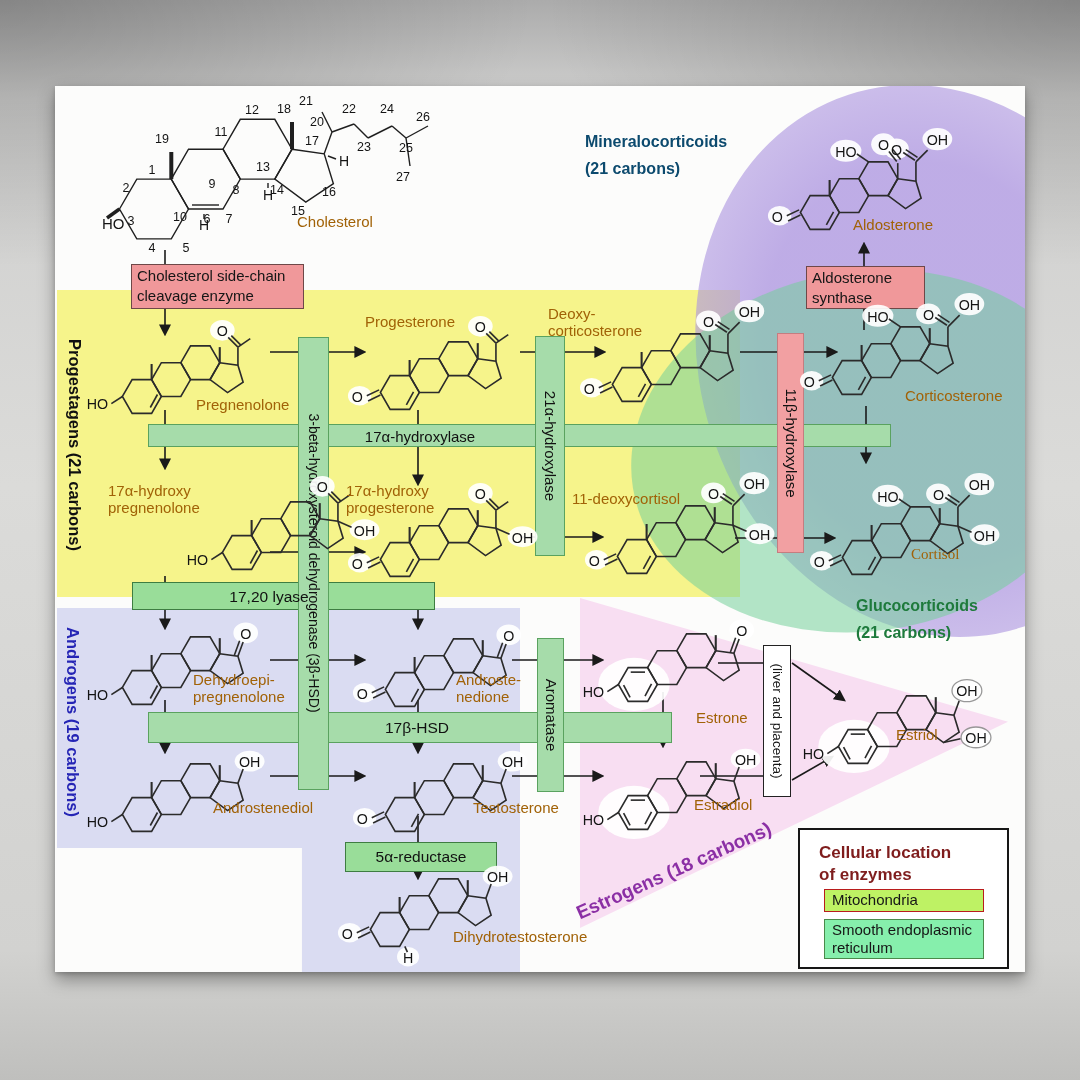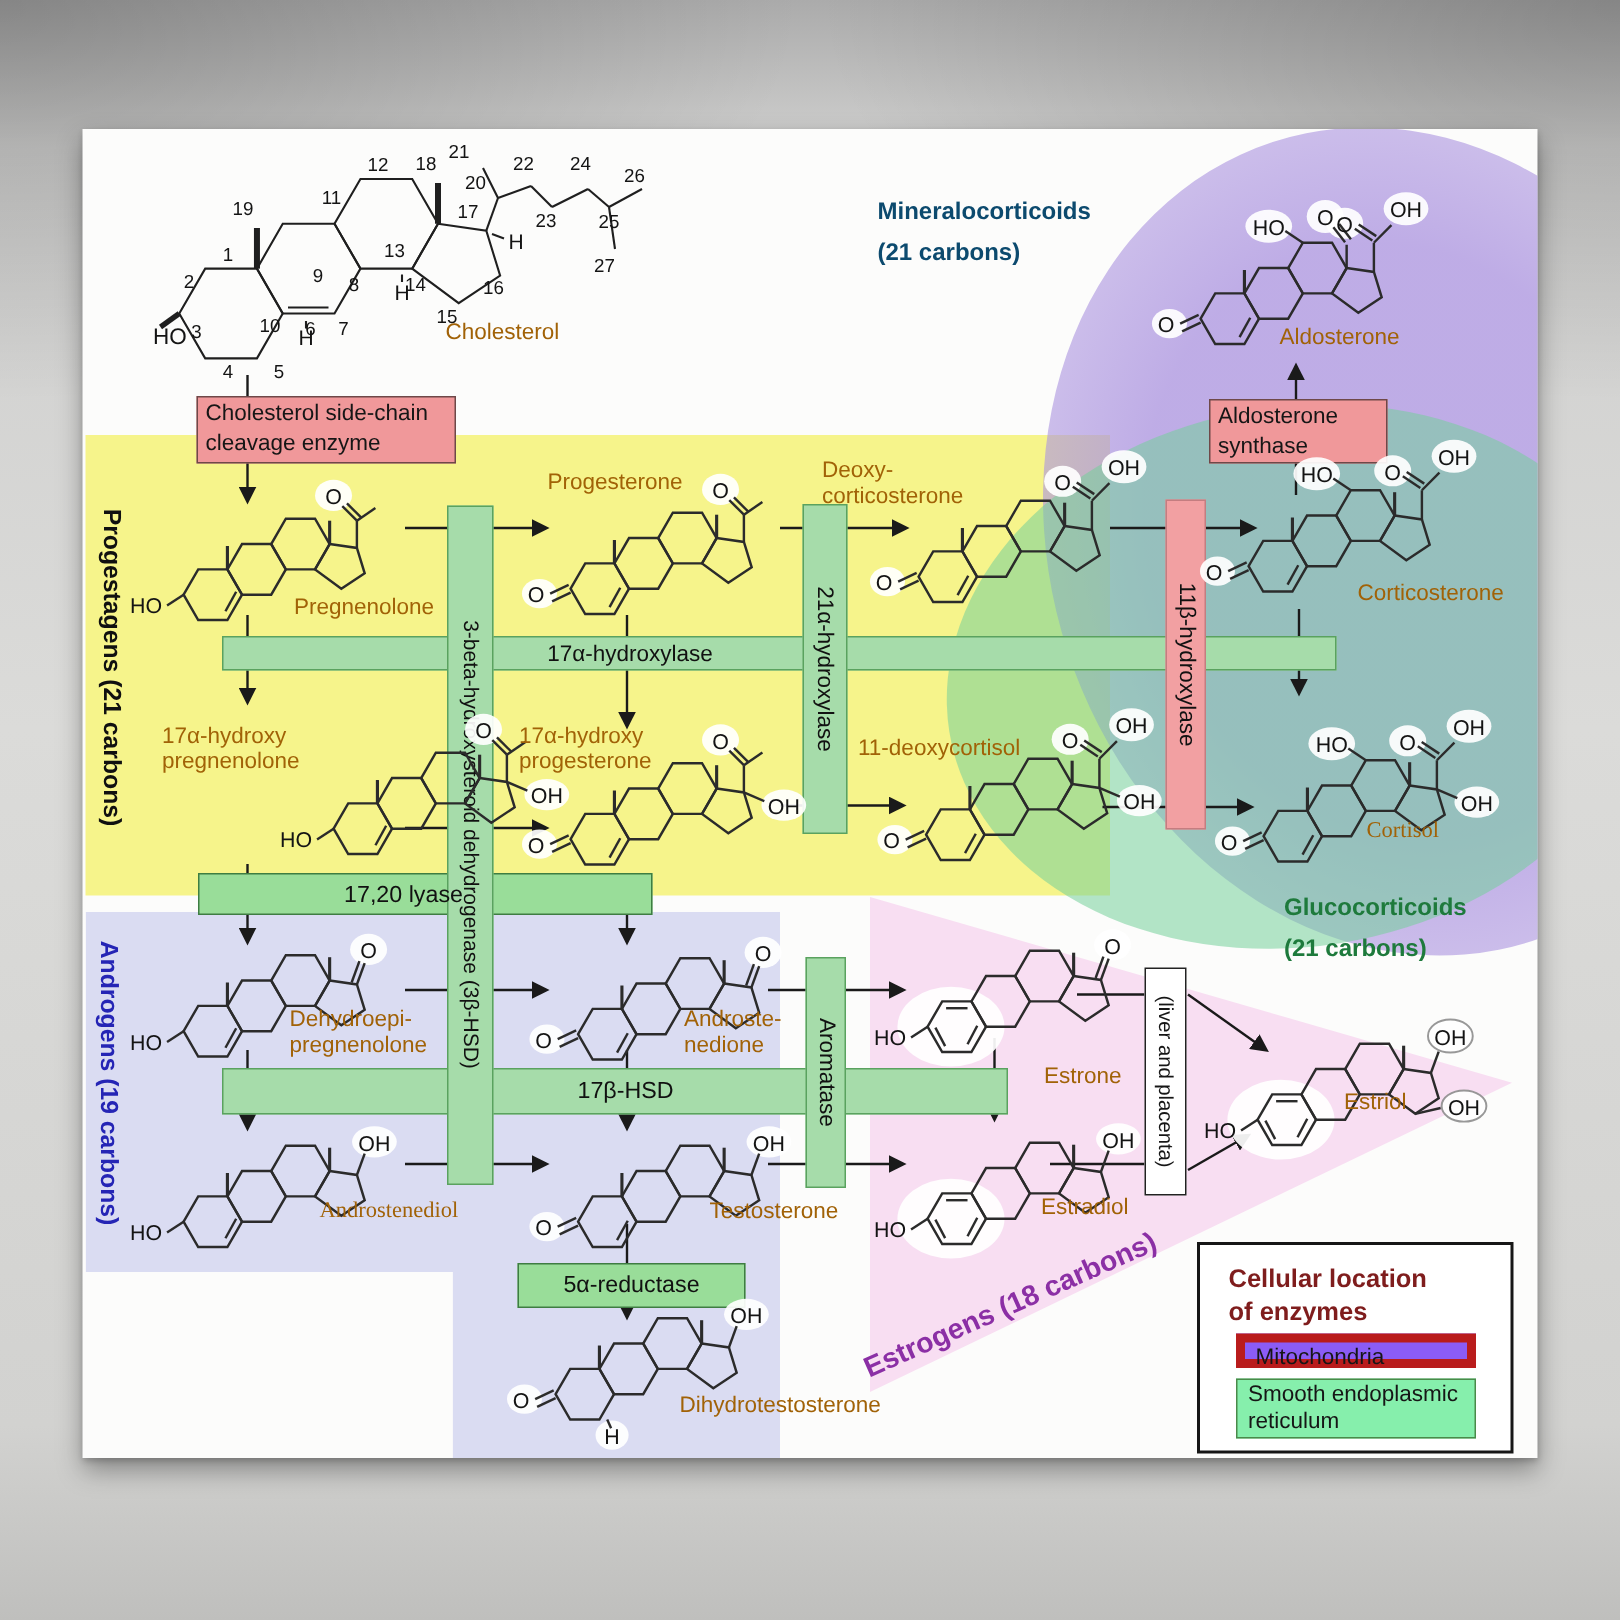--- a/index.html
+++ b/index.html
@@ -50,21 +50,21 @@
   #lbl-gluco    { font-size:16px; line-height:27px; color:#1e7a3c; }
   #lbl-estrogens { font-size:19px; color:#8b2fa5; transform:translate(-50%,-50%) rotate(-24deg); }
   
   #liver-box { position:absolute; background:#ffffff; border:1.5px solid #222; z-index:5; }
   #liver-text { font-size:13.5px; color:#161616; z-index:6; }
   
   #legend { position:absolute; left:743px; top:742px; width:211px; height:141px;
     background:#fff; border:2px solid #161616; z-index:8; }
   #legend .title { font-weight:bold; font-size:17px; line-height:22px; color:#7f1d1d; margin:12px 0 0 19px; }
   .swatch { position:absolute; left:24px; width:160px; font-size:15px; line-height:18px; color:#161616; padding:1px 0 1px 7px; }
-  #swatch-mito { top:59px; height:23px; background:#8b5cf6; border:6px solid #b91c1c; }
+  #swatch-mito { top:59px; height:23px; background:#bef264; border:1px solid #b91c1c; }
   #swatch-ser  { top:89px; height:40px; background:#86efac; border:1px solid #4a8a4a; }
   
   #arrow-layer { position:absolute; left:0; top:0; z-index:2; }
   .mol { position:absolute; z-index:6; overflow:visible; }
 </style>
 </head>
 <body>
 
 <div id="poster">
 
@@ -170,21 +170,21 @@
   <div class="lbl" style="left:517px; top:404px;">11-deoxycortisol</div>
   <div class="lbl" style="left:856px; top:460px;font-family:Liberation Serif, serif;">Cortisol</div>
   <div class="lbl" style="left:138px; top:585px;">
     <div>Dehydroepi-</div>
     <div>pregnenolone</div>
   </div>
   <div class="lbl" style="left:401px; top:585px;">
     <div>Androste-</div>
     <div>nedione</div>
   </div>
-  <div class="lbl" style="left:158px; top:713px;font-family:Liberation Serif, serif;">Androstenediol</div>
+  <div class="lbl" style="left:158px; top:713px;">Androstenediol</div>
   <div class="lbl" style="left:418px; top:713px;">Testosterone</div>
   <div class="lbl" style="left:398px; top:842px;">Dihydrotestosterone</div>
   <div class="lbl" style="left:641px; top:579px;margin-top:44px;">Estrone</div>
   <div class="lbl" style="left:639px; top:710px;">Estradiol</div>
   <div class="lbl" style="left:841px; top:640px;">Estriol</div>
 
   <div id="legend">
     <div class="title">
       <div>Cellular location</div>
       <div>of enzymes</div>

